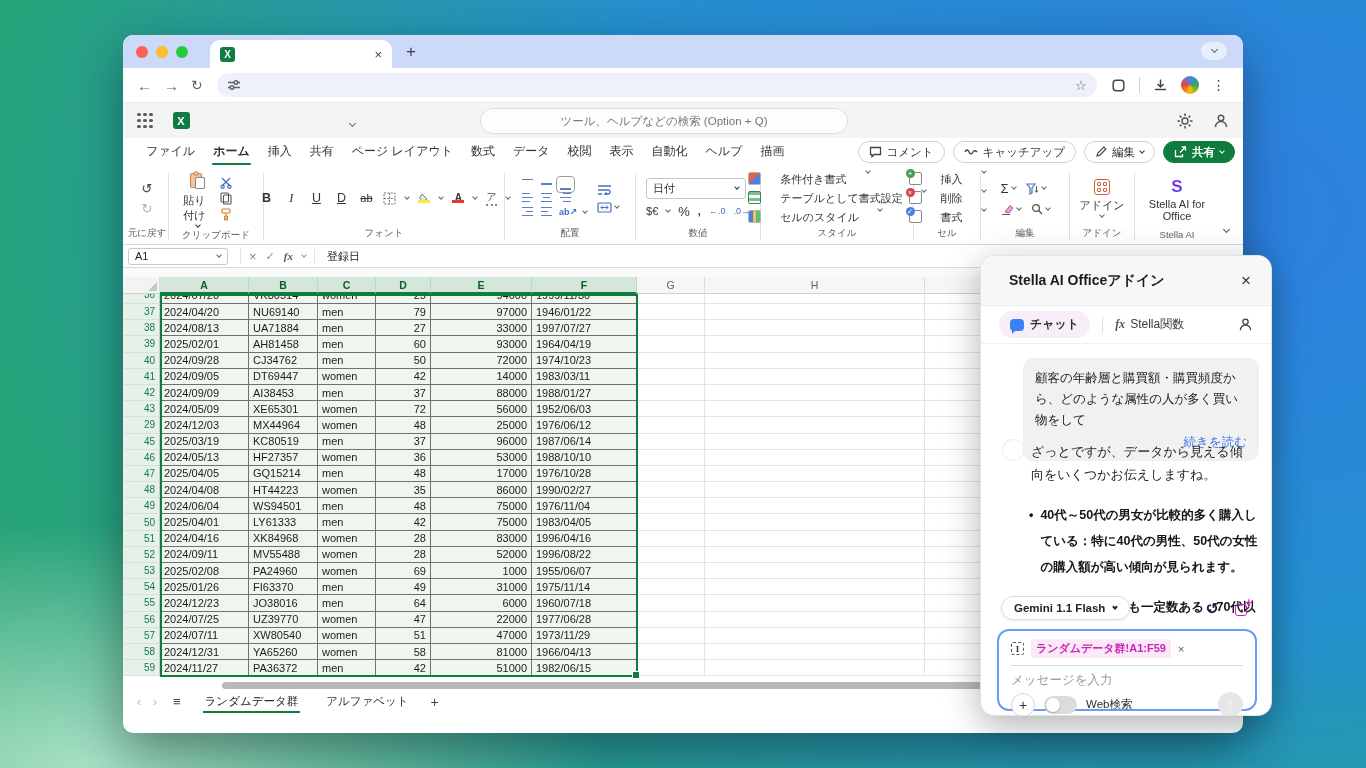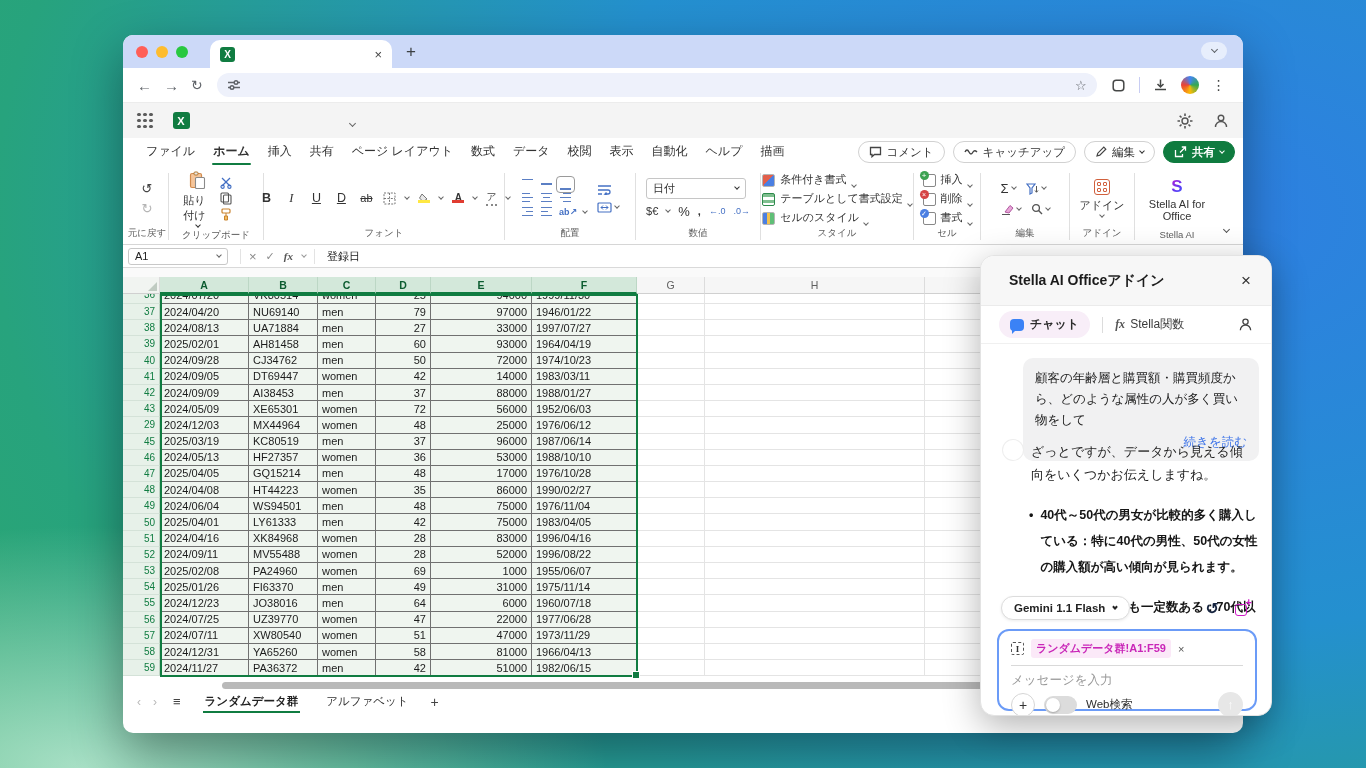--- a/index.html
+++ b/index.html
@@ -62,21 +62,21 @@
   .gly{font-size:13px;color:#444}
   .ribtn{display:flex;align-items:center;justify-content:center;color:#444}
   .dis{color:#b5b5b5}
   .sel{border:1px solid #c6c6c6;border-radius:3px;font-size:11px;color:#333;display:flex;align-items:center;justify-content:space-between;padding:2px 6px;background:#fff}
   .cv{display:inline-block;width:5px;height:5px;border-right:1.4px solid currentColor;border-bottom:1.4px solid currentColor;transform:rotate(45deg);margin-top:-3px;flex:none}
   .cv.sm{width:4px;height:4px}
   .fbtn{font-size:12.5px;color:#333;width:16px;text-align:center}
   .fbtn.b{font-weight:700}.fbtn.i{font-style:italic;font-family:"Liberation Serif",serif}.fbtn.u{text-decoration:underline}
   .colorbar{display:inline-block;width:12px;height:3px;margin-top:-2px}
   .stack{display:flex;flex-direction:column;gap:3px;justify-content:center;flex:1}
-  .srow{display:flex;align-items:flex-end;gap:5px;font-size:11px;color:#333;white-space:nowrap}
+  .srow{display:flex;align-items:flex-start;gap:19px;font-size:11px;color:#333;white-space:nowrap}
   .mi{width:13px;height:13px;border-radius:2px;flex:none}
   .alnico{display:inline-block;width:13px;height:11px;position:relative}
   .alnico i{position:absolute;left:1px;right:1px;height:1.6px;background:#5b7fc4}
   .bigbtn{display:flex;flex-direction:column;align-items:center;justify-content:center;gap:3px;font-size:11px;color:#333;flex:1}
   .addingrid{width:16px;height:16px;border:1.6px solid #d1603d;border-radius:3px;display:grid;grid-template-columns:1fr 1fr;grid-gap:1.5px;padding:2px}
   .addingrid i{background:#fff;border:1.2px solid #d1603d;border-radius:1px}
   .stellaS{font-size:17px;font-weight:800;background:linear-gradient(135deg,#b01bd6 10%,#5b3df5 60%,#2f6bff 100%);-webkit-background-clip:text;background-clip:text;color:transparent}
   .ribchev{position:absolute;right:14px;bottom:8px;color:#555}
   
   .fbar{position:absolute;left:0;top:210px;width:100%;height:23px;background:#fff;border-bottom:1px solid #d9d9d9;display:flex;align-items:center}
@@ -103,21 +103,21 @@
   .selbox{position:absolute;left:37px;top:0;width:478px;height:383px;border:2px solid #107c41;pointer-events:none}
   .selbox::after{content:"";position:absolute;right:-4px;bottom:-4px;width:6px;height:6px;background:#107c41;border:1px solid #fff}
   
   .hscroll{position:absolute;left:0;top:646px;width:100%;height:9px;background:#fff}
   .hthumb{position:absolute;left:99px;top:1px;width:764px;height:7px;border-radius:4px;background:#b9b9b9}
   .sheetbar{position:absolute;left:0;top:655px;width:100%;height:23px;background:#fff;display:flex;align-items:center;font-size:11.5px}
   .snav{color:#b9b9b9;font-size:12px;margin-left:14px}
   .snav.n2{margin-left:12px}
   .smenu{margin-left:16px;color:#444;font-size:13px;letter-spacing:0}
   .stab{margin-left:22px;color:#222;position:relative;padding:4px 2px}
-  .stab.on{font-weight:700}
+  .stab.on{font-weight:400}
   .stab.on::after{content:"";position:absolute;left:0;right:0;bottom:0px;height:2.5px;background:#107c41}
   .stab.off{margin-left:24px;color:#333}
   .saddtab{margin-left:20px;color:#444;font-size:14px}
   .statusbar{position:absolute;left:0;top:678px;width:100%;height:20px;background:#fff;border-top:1px solid #dedede;display:flex;align-items:center;font-size:10.5px;color:#3b3b3b}
   .wstats{margin-left:27px}
   .stats{position:absolute;right:266px;display:flex;gap:16px;align-items:center}
   .statchev{position:absolute;right:246px;color:#666}
   
   .panel{position:absolute;left:980px;top:255px;width:292px;height:461px;background:#fff;border-radius:14px;
     box-shadow:0 10px 36px rgba(0,0,0,.30);border:1px solid #e3e3e3;z-index:5;overflow:hidden}
@@ -222,20 +222,21 @@
         <i></i>
         <i></i>
         <i></i>
         <i></i>
         <i></i>
         <i></i>
         <i></i>
       </div>
     <span class="xlogo">X</span>
     <span class="filechev"><span class="cv"></span></span>
+    <div class="searchbox">ツール、ヘルプなどの検索 (Option + Q)</div>
     <div class="hdr-right">
       <svg width="16" height="16" viewBox="0 0 16 16">
         <circle cx="8" cy="8" r="3" fill="none" stroke="#555" stroke-width="1.4"></circle>
         <g stroke="#555" stroke-width="1.6">
             <line x1="8" y1="0.5" x2="8" y2="3"></line>
             <line x1="8" y1="13" x2="8" y2="15.5"></line>
             <line x1="0.5" y1="8" x2="3" y2="8"></line>
             <line x1="13" y1="8" x2="15.5" y2="8"></line>
             <line x1="2.7" y1="2.7" x2="4.5" y2="4.5"></line>
             <line x1="11.5" y1="11.5" x2="13.3" y2="13.3"></line>

